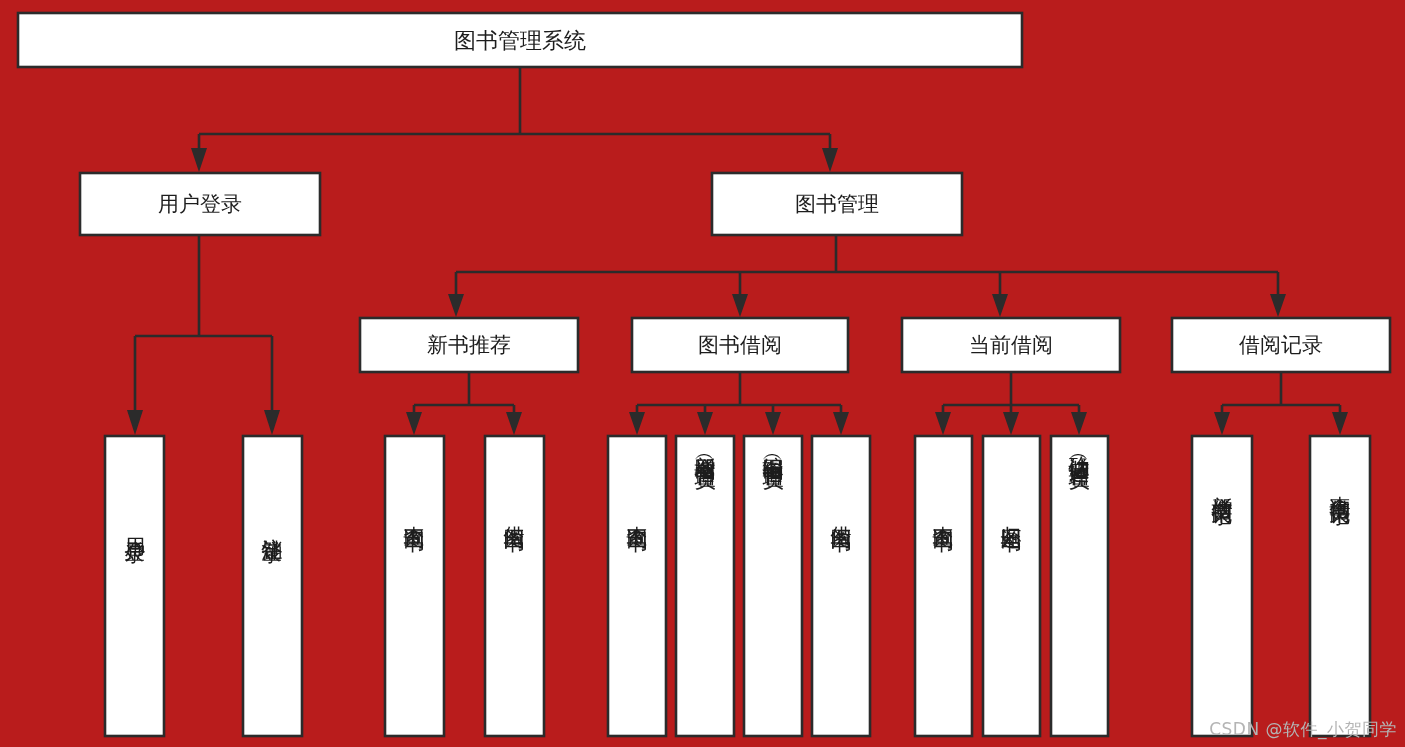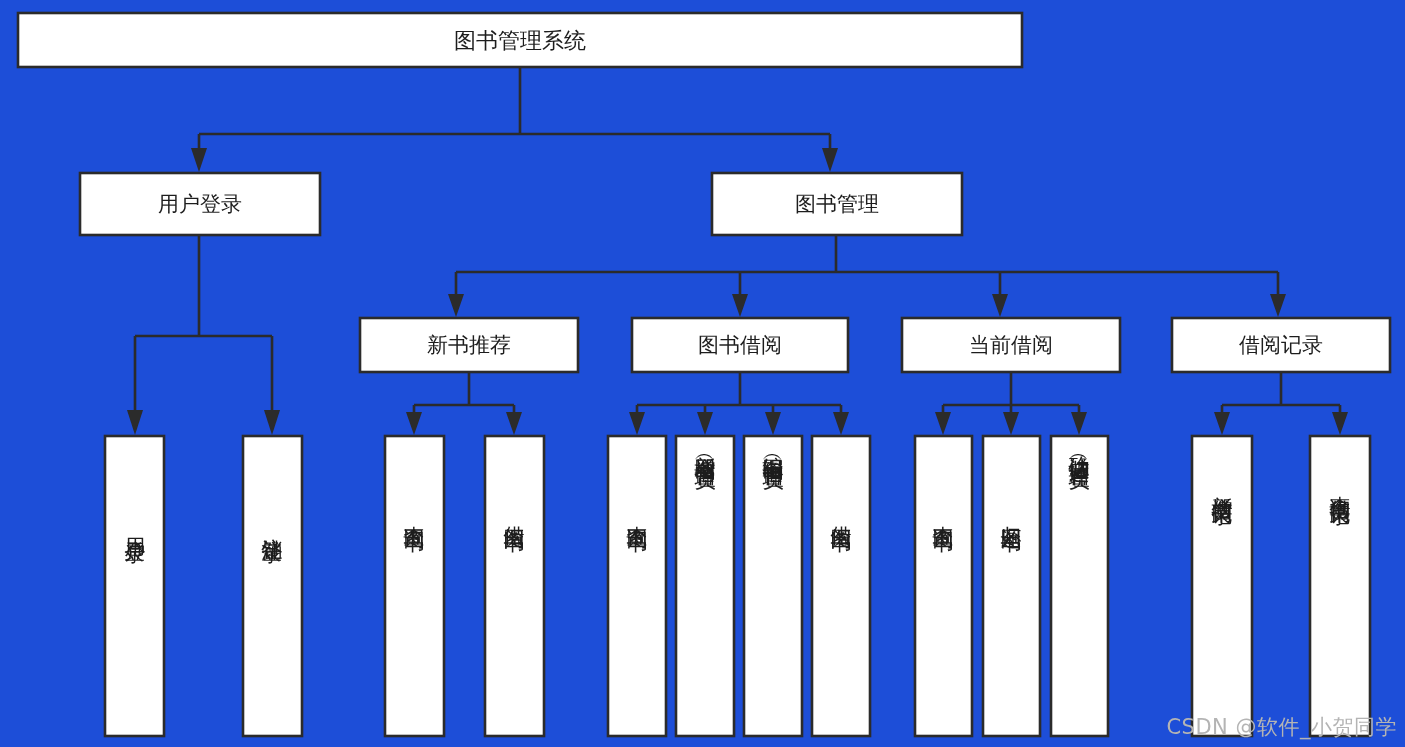--- a/index.html
+++ b/index.html
@@ -10,21 +10,21 @@
   body {
     width: 1405px;
     height: 747px;
     font-family: "DejaVu Sans", "Liberation Sans", sans-serif;
     overflow: hidden;
   }
   #diagram-root {
     position: relative;
     width: 1405px;
     height: 747px;
-    background: #1d4ed8;
+    background: #b91c1c;
   }
   svg.diagram-svg {
     position: absolute;
     left: 0;
     top: 0;
     width: 1405px;
     height: 747px;
   }
   .node-box {
     fill: #ffffff;
@@ -58,21 +58,21 @@
     text-anchor: middle;
     writing-mode: vertical-rl;
     text-orientation: upright;
     letter-spacing: 2px;
   }
   .watermark {
     position: absolute;
     right: 8px;
     bottom: 6px;
     font-family: "DejaVu Sans", "Liberation Sans", sans-serif;
-    font-size: 21px;
+    font-size: 17px;
     color: #b4b4b4;
     white-space: nowrap;
     letter-spacing: 0.5px;
     pointer-events: none;
   }
 </style>
 </head>
 <body>
 
 <div id="diagram-root">

